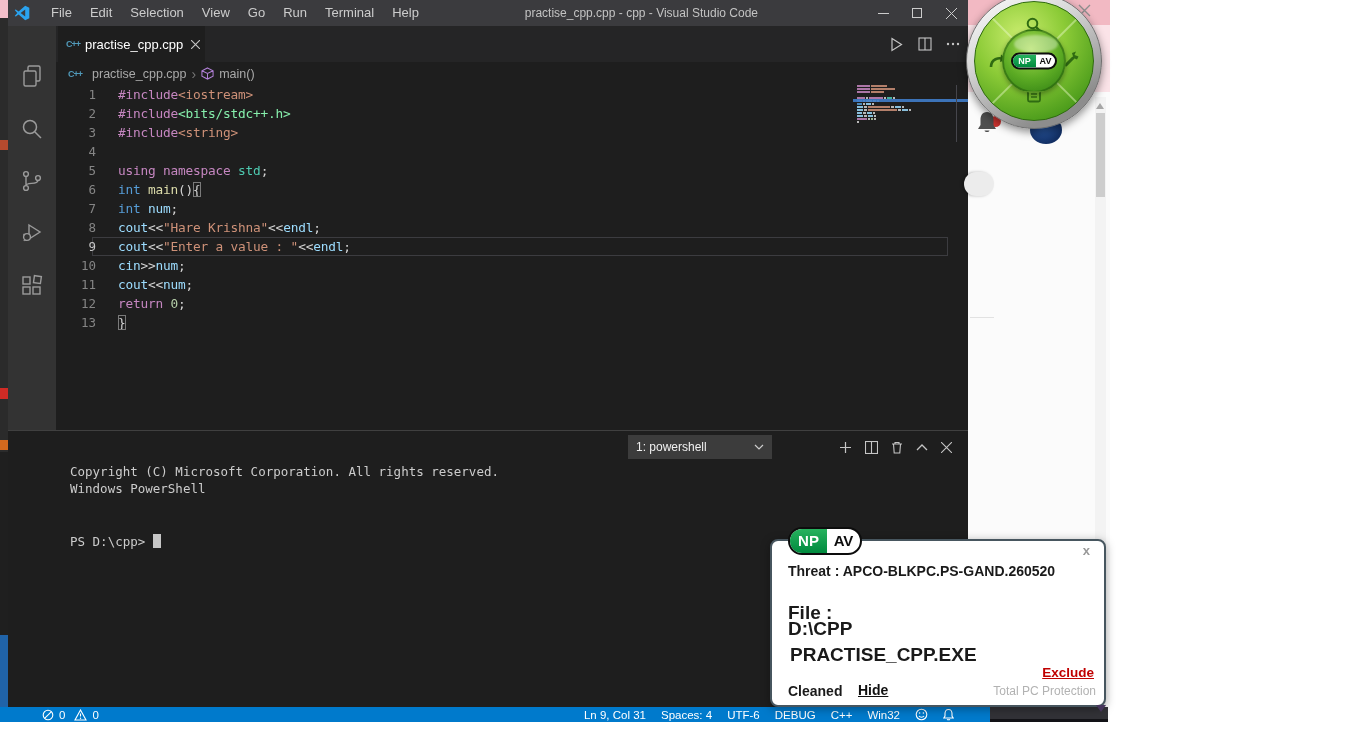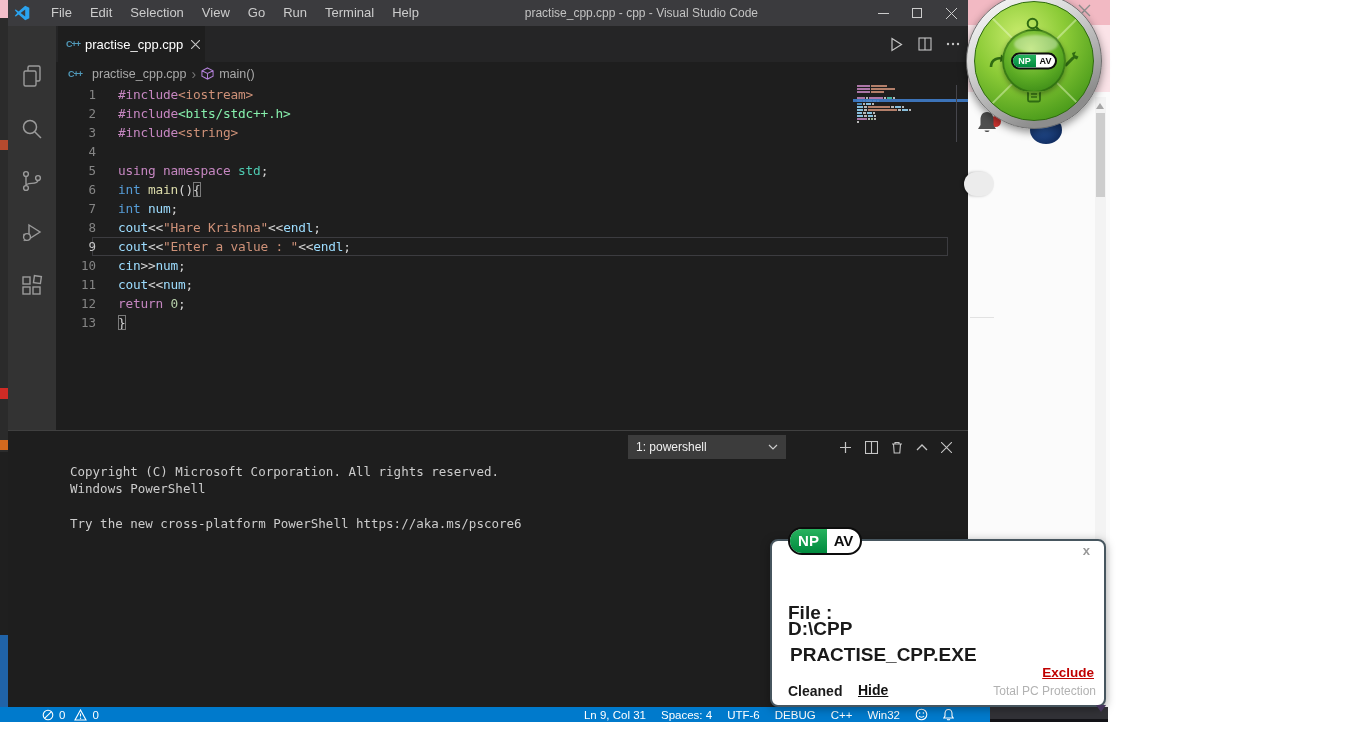--- a/index.html
+++ b/index.html
@@ -51,21 +51,21 @@
   #activitybar { position:absolute; left:0; top:26px; width:48px; height:681px; background:#333333; }
   .act-icon { position:absolute; left:12px; width:24px; height:24px; }
   #settings-badge { position:absolute; left:26px; top:664px; width:13px; height:13px; border-radius:50%;
     background:#007acc; color:#fff; font-size:8.5px; text-align:center; line-height:13px; font-weight:bold; }
 
   
   #panel { position:absolute; left:0; top:430px; right:0; height:277px; background:#1e1e1e; border-top:1px solid #404040; }
   #panel-tabs { position:absolute; left:62px; top:0; display:flex; gap:26px; }
   .panel-tab { font-size:11px; letter-spacing:0.4px; color:#969696; padding:10px 1px 7px 1px; cursor:default; }
   .panel-tab.active { color:#e7e7e7; border-bottom:1.5px solid #e7e7e7; }
-  #shell-select { position:absolute; left:620px; top:4px; width:158px; height:24px; background:#3c3c3c;
+  #shell-select { position:absolute; left:620px; top:4px; width:144px; height:24px; background:#3c3c3c;
     color:#f0f0f0; font-size:12px; display:flex; align-items:center; padding:0 8px; justify-content:space-between; }
   #panel-icons { position:absolute; right:16px; top:4px; height:24px; display:flex; align-items:center; gap:13px; }
   #terminal-content { position:absolute; left:62px; top:32px; }
   .term-line { font-family:"DejaVu Sans Mono", monospace; font-size:12.5px; line-height:17.4px; color:#cccccc; white-space:pre; min-height:17.4px; }
   .term-cursor { display:inline-block; width:8px; height:14px; background:#c6c6c6; vertical-align:-2px; }
 
   
   #statusbar { position:absolute; left:0; top:707px; width:990px; height:15px; background:#007acc; z-index:3;
     display:flex; align-items:center; color:#ffffff; font-size:11.5px; }
   #status-left { display:flex; align-items:center; gap:5px; margin-left:42px; }
@@ -398,22 +398,22 @@
         <span>
           <svg width="11" height="11" viewBox="0 0 11 11">
               <path d="M0 0 L11 11 M11 0 L0 11" stroke="#c5c5c5" stroke-width="1.1"></path>
             </svg>
         </span>
       </div>
       <div id="terminal-content">
           <div class="term-line">Copyright (C) Microsoft Corporation. All rights reserved.</div>
           <div class="term-line">Windows PowerShell</div>
           <div class="term-line"></div>
-          <div class="term-line">Try the new cross-platform PowerShell https://aka.ms/pscore6</div>
           <div class="term-line"></div>
+          <div class="term-line">PS D:\cpp&gt; <span class="term-cursor"></span></div>
         </div>
     </div>
   </div>
 
   <div id="statusbar">
     <div id="status-left">
       <svg width="12" height="12" viewBox="0 0 12 12">
         <circle cx="6" cy="6" r="4.8" fill="none" stroke="#fff" stroke-width="1.1"></circle>
           <line x1="2.8" y1="9.2" x2="9.2" y2="2.8" stroke="#fff" stroke-width="1.1"></line>
       </svg>
@@ -510,20 +510,21 @@
       </div>
     </div>
   </div>
 
   <div id="npav-popup">
     <div id="popup-logo" class="np-logo">
       <span class="np">NP</span>
       <span class="av">AV</span>
     </div>
     <div id="popup-close">x</div>
+    <div class="popup-bold" id="popup-threat">Threat : APCO-BLKPC.PS-GAND.260520</div>
     <div class="popup-bold" id="popup-filelabel">File :</div>
     <div class="popup-bold" id="popup-filepath">D:\CPP</div>
     <div class="popup-bold" id="popup-filename">PRACTISE_CPP.EXE</div>
     <a id="popup-exclude">Exclude</a>
     <div class="popup-bold" id="popup-cleaned">Cleaned</div>
     <a id="popup-hide">Hide</a>
     <div id="popup-brand">Total PC Protection</div>
   </div>
 
 </div>

